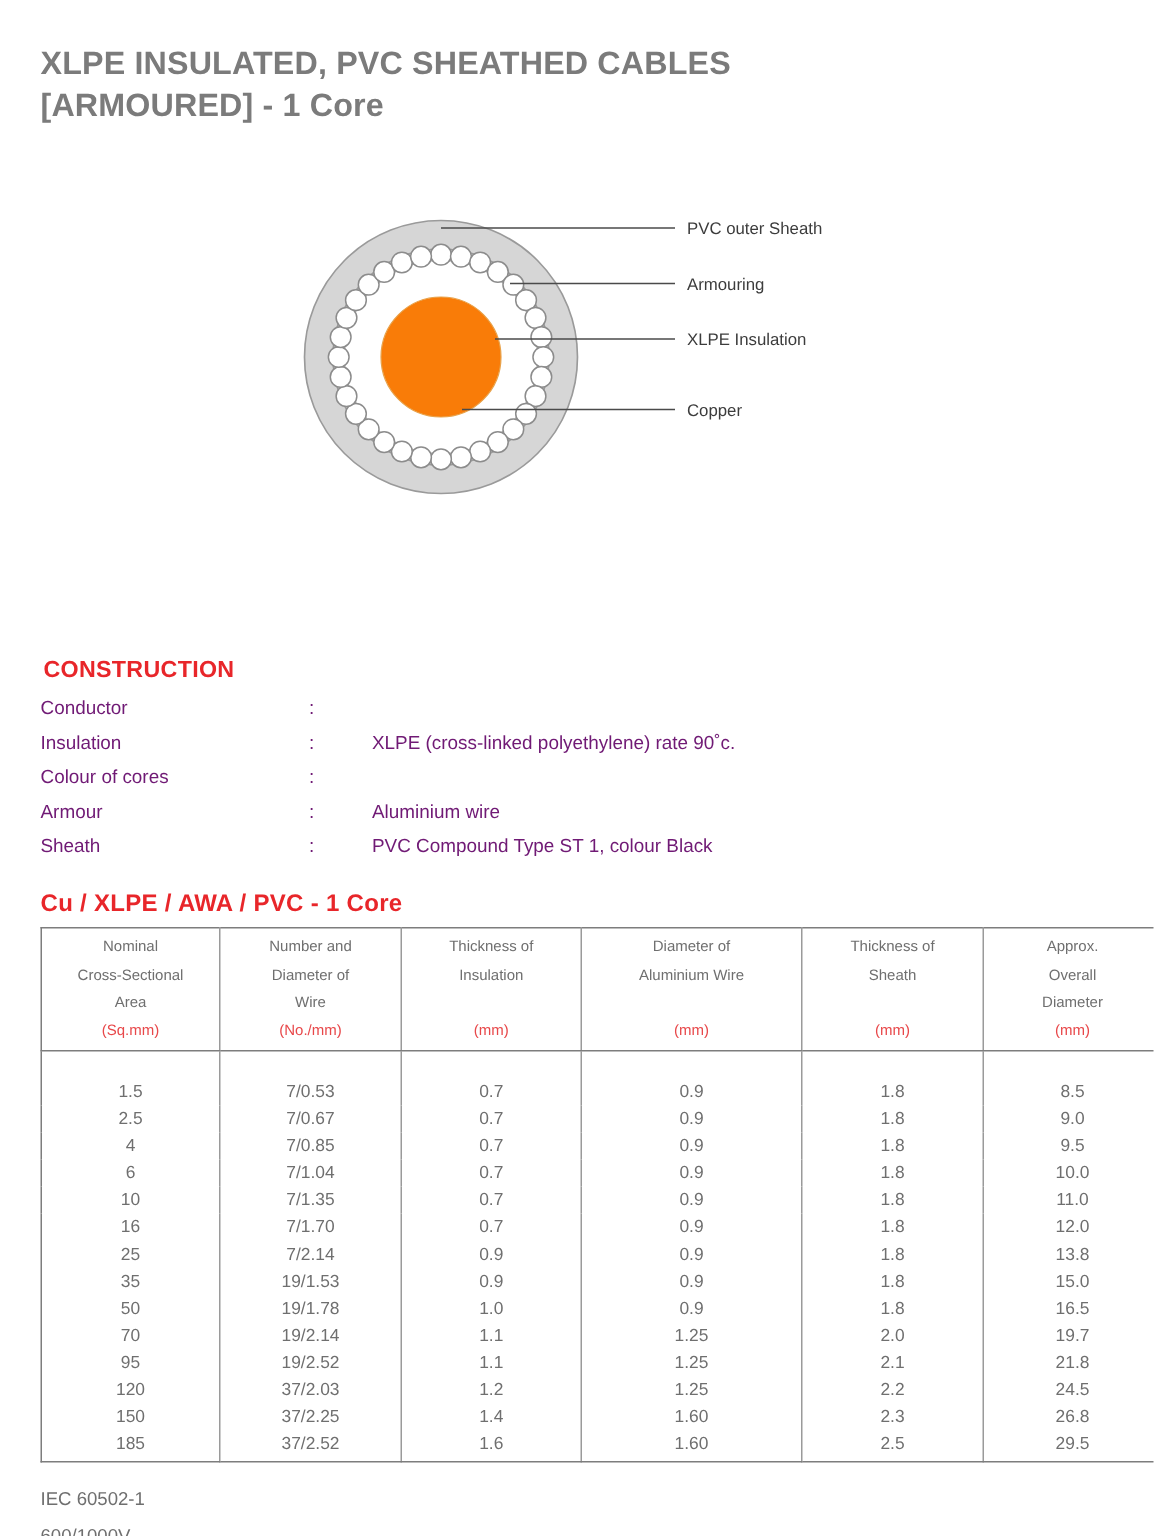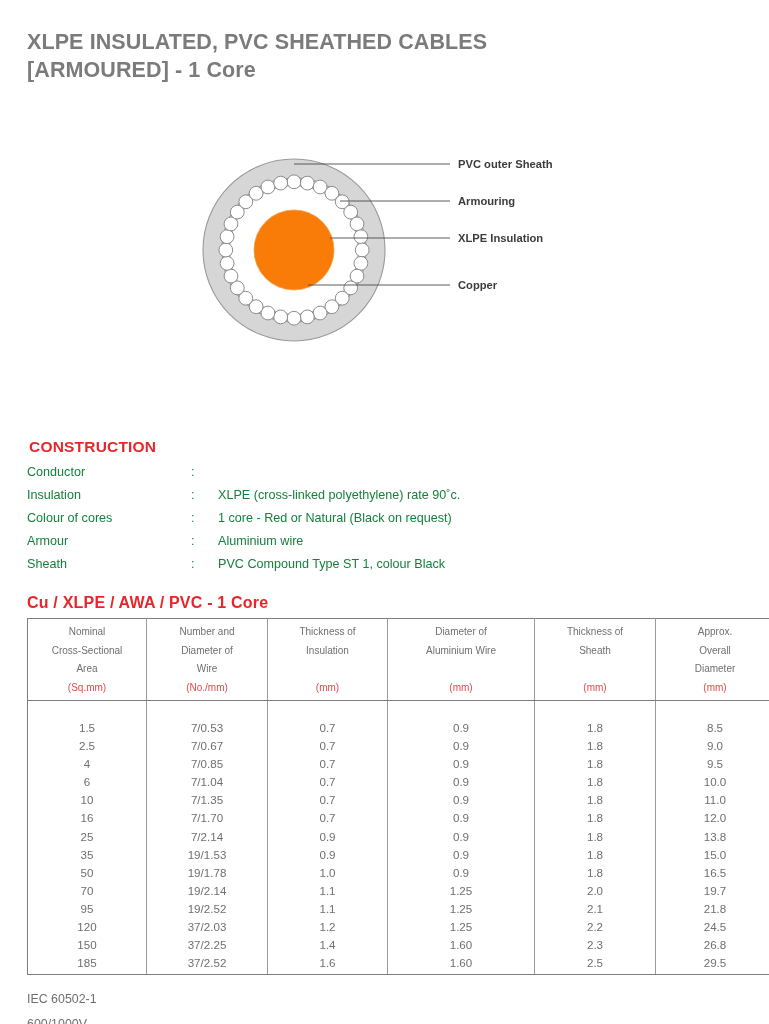--- a/index.html
+++ b/index.html
@@ -27,24 +27,23 @@
     line-height: 28px;
     color: #7b7b7b;
     letter-spacing: 0.1px;
   }
   #page-title .l2 { display: block; }
 
   
   #diagram {
     position: absolute;
     left: 190px;
-    top: 128px;
+    top: 116px;
     width: 420px;
     height: 240px;
-    font-weight: bold;
   }
   #diagram svg { display: block; }
 
   
   #construction {
     position: absolute;
     left: 27px;
     top: 438px;
     width: 715px;
   }
@@ -53,21 +52,22 @@
     font-weight: bold;
     color: #e8262a;
     letter-spacing: 0.2px;
     margin: 0 0 9px 2px;
   }
   .spec-row {
     display: flex;
     align-items: baseline;
     height: 23px;
     font-size: 12.6px;
-    color: #15803d;
+    color: #701a75;
+    gap: 15px;
   }
   .spec-key { width: 164px; flex: 0 0 164px; }
   .spec-colon { width: 27px; flex: 0 0 27px; }
   .spec-val { flex: 1 1 auto; }
 
   
   #table-block {
     position: absolute;
     left: 27px;
     top: 594px;
@@ -212,21 +212,20 @@
         <div class="spec-colon">:</div>
       </div>
       <div class="spec-row">
         <div class="spec-key">Insulation</div>
         <div class="spec-colon">:</div>
         <div class="spec-val">XLPE (cross-linked polyethylene) rate 90˚c.</div>
       </div>
       <div class="spec-row">
         <div class="spec-key">Colour of cores</div>
         <div class="spec-colon">:</div>
-        <div class="spec-val">1 core - Red or Natural (Black on request)</div>
       </div>
       <div class="spec-row">
         <div class="spec-key">Armour</div>
         <div class="spec-colon">:</div>
         <div class="spec-val">Aluminium wire</div>
       </div>
       <div class="spec-row">
         <div class="spec-key">Sheath</div>
         <div class="spec-colon">:</div>
         <div class="spec-val">PVC Compound Type ST 1, colour Black</div>

